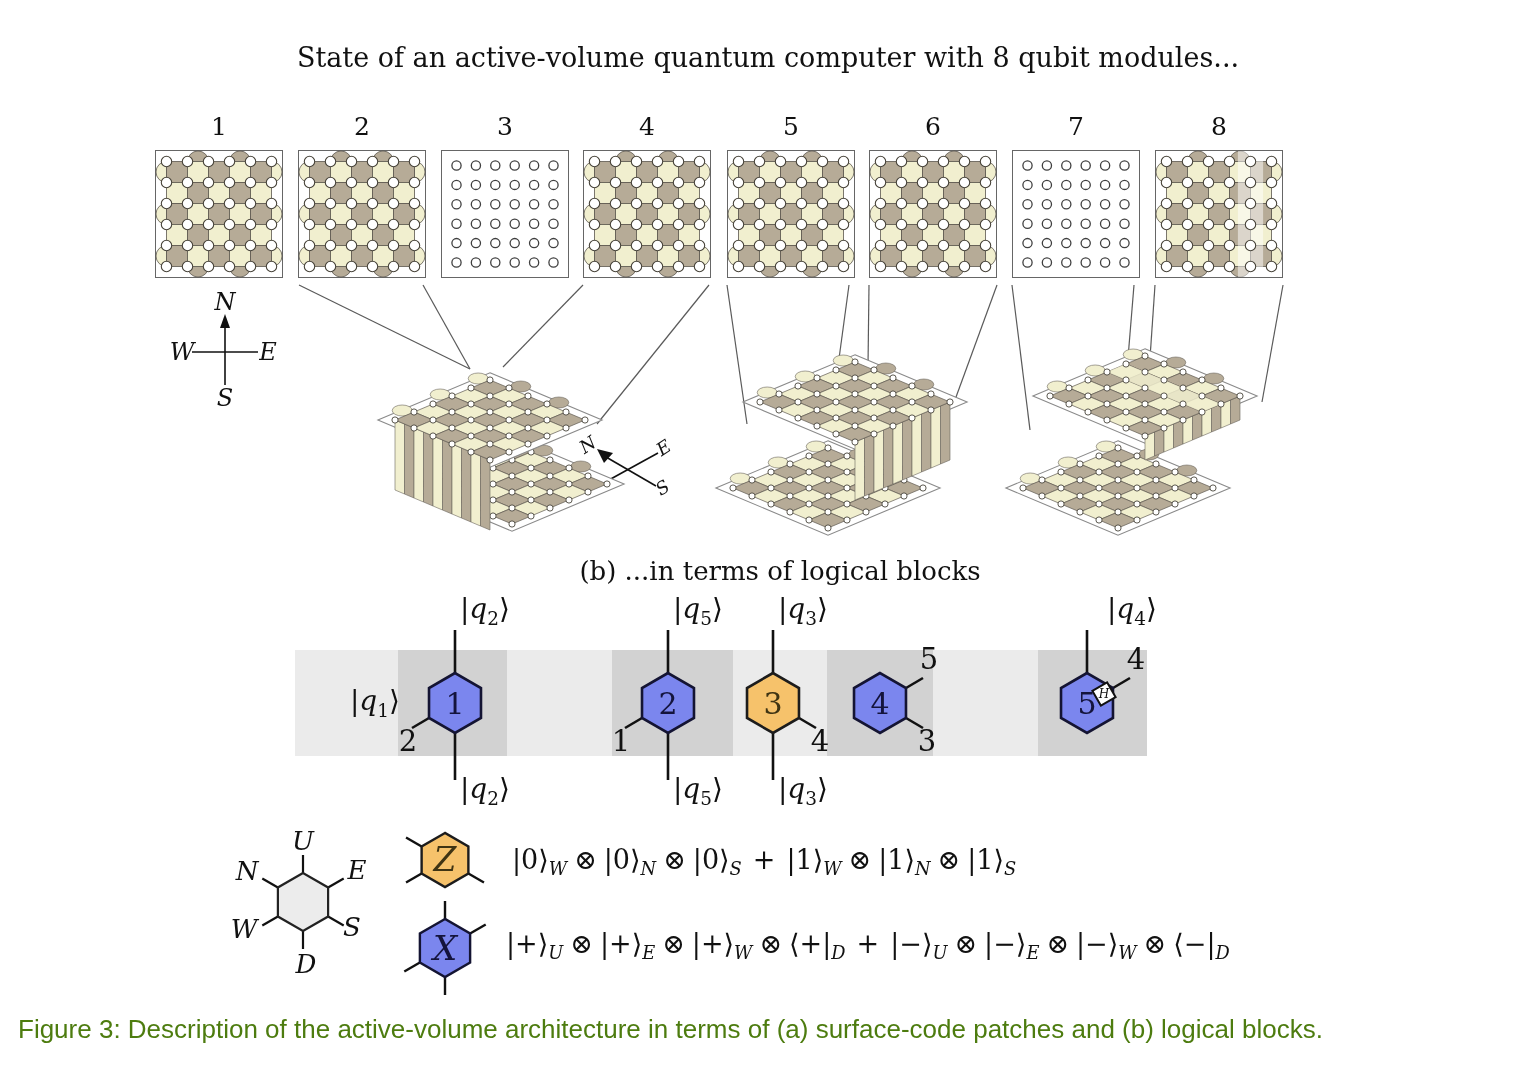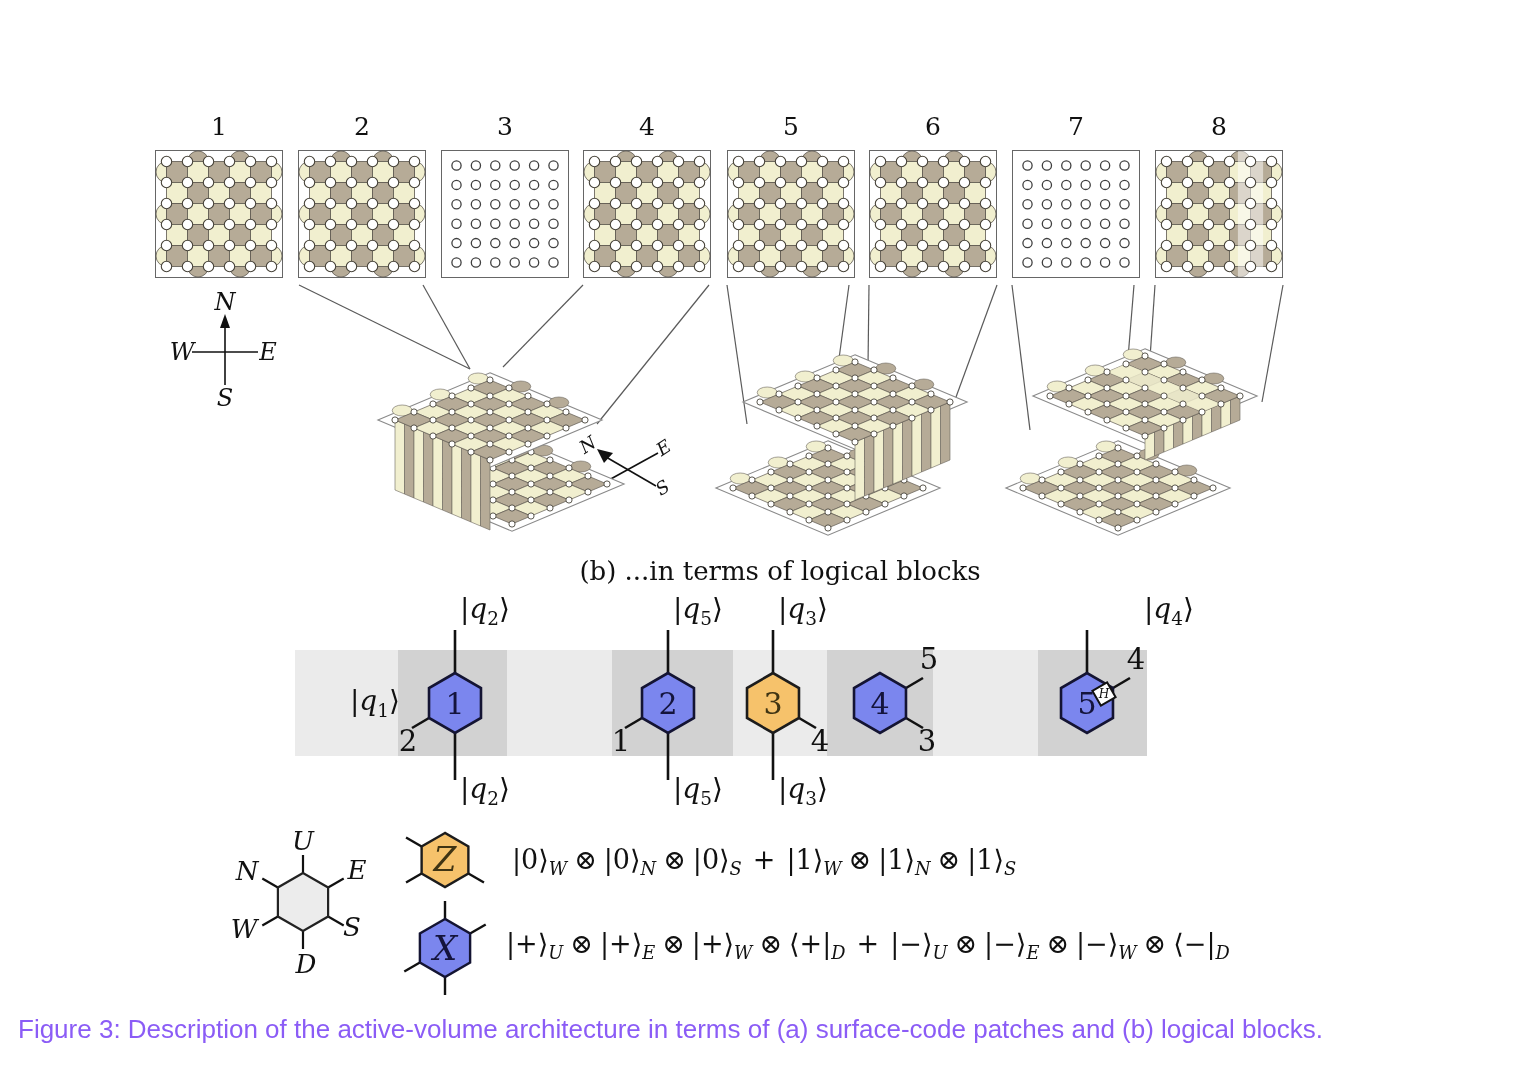--- a/index.html
+++ b/index.html
@@ -14,28 +14,29 @@
   svg.layer{position:absolute;left:0;}
   .bandbase{position:absolute;background:#ebebeb;}
   .bandseg{position:absolute;top:0;height:100%;background:#d2d2d2;}
   .ket{position:absolute;font-size:28px;text-align:right;width:110px;}
   .ket i{font-family:"DejaVu Serif","Liberation Serif",serif;}
   sub{font-size:66%;}
   .formula{position:absolute;font-size:27px;white-space:nowrap;
            font-family:"DejaVu Serif","DejaVu Sans","Liberation Serif",serif;}
   .formula .op{margin:0 7px;}
   .formula .plus{margin:0 11px;}
-  .caption{position:absolute;top:1014px;left:18px;font-size:26px;color:#8b5cf6;
+  .caption{position:absolute;top:1014px;left:18px;font-size:26px;color:#4d7c0f;
            font-family:"Liberation Sans","DejaVu Sans",sans-serif;}
   text{font-family:"DejaVu Serif","Liberation Serif",serif;}
 </style>
 </head>
 <body>
 
 <div class="fig">
+  <div class="title">State of an active-volume quantum computer with 8 qubit modules...</div>
 
   <div id="patches">
       <div class="pnum" style="left: 155px;">1</div>
       <div class="patch" style="left: 155px;">
         <svg width="128" height="128" viewBox="0 0 128 128">
           <rect x="0.5" y="0.5" width="127" height="127" fill="#fff" stroke="#666" stroke-width="1"></rect>
           <path d="M 32.5 11.5 A 10.5 10.5 0 0 1 53.5 11.5 Z" fill="#b6ab97" stroke="#5d584f" stroke-width="0.8"></path>
           <path d="M 32.5 116.5 A 10.5 10.5 0 0 0 53.5 116.5 Z" fill="#b6ab97" stroke="#5d584f" stroke-width="0.8"></path>
           <path d="M 74.5 11.5 A 10.5 10.5 0 0 1 95.5 11.5 Z" fill="#b6ab97" stroke="#5d584f" stroke-width="0.8"></path>
           <path d="M 74.5 116.5 A 10.5 10.5 0 0 0 95.5 116.5 Z" fill="#b6ab97" stroke="#5d584f" stroke-width="0.8"></path>
@@ -1126,21 +1127,21 @@
     </svg>
 
   <div id="kets">
       <div class="ket" style="left: 290px; top: 684px;">|<i>q</i><sub>1</sub>⟩</div>
       <div class="ket" style="left: 400px; top: 592px;">|<i>q</i><sub>2</sub>⟩</div>
       <div class="ket" style="left: 400px; top: 772px;">|<i>q</i><sub>2</sub>⟩</div>
       <div class="ket" style="left: 613px; top: 592px;">|<i>q</i><sub>5</sub>⟩</div>
       <div class="ket" style="left: 613px; top: 772px;">|<i>q</i><sub>5</sub>⟩</div>
       <div class="ket" style="left: 718px; top: 592px;">|<i>q</i><sub>3</sub>⟩</div>
       <div class="ket" style="left: 718px; top: 772px;">|<i>q</i><sub>3</sub>⟩</div>
-      <div class="ket" style="left: 1084px; top: 592px;">|<i>q</i><sub>4</sub>⟩</div>
+      <div class="ket" style="left: 1047px; top: 592px;">|<i>q</i><sub>4</sub>⟩</div>
     </div>
 
   <svg id="legsvg" class="layer" style="top:810px" width="1536" height="204" viewBox="0 810 1536 204">
       <g>
         <line x1="303" y1="873" x2="303" y2="855" stroke="#111" stroke-width="2.2"></line>
         <line x1="303" y1="931" x2="303" y2="949" stroke="#111" stroke-width="2.2"></line>
         <line x1="328.114" y1="887.5" x2="343.702" y2="878.5" stroke="#111" stroke-width="2.2"></line>
         <line x1="277.886" y1="887.5" x2="262.298" y2="878.5" stroke="#111" stroke-width="2.2"></line>
         <line x1="277.886" y1="916.5" x2="262.298" y2="925.5" stroke="#111" stroke-width="2.2"></line>
         <line x1="328.114" y1="916.5" x2="343.702" y2="925.5" stroke="#111" stroke-width="2.2"></line>

